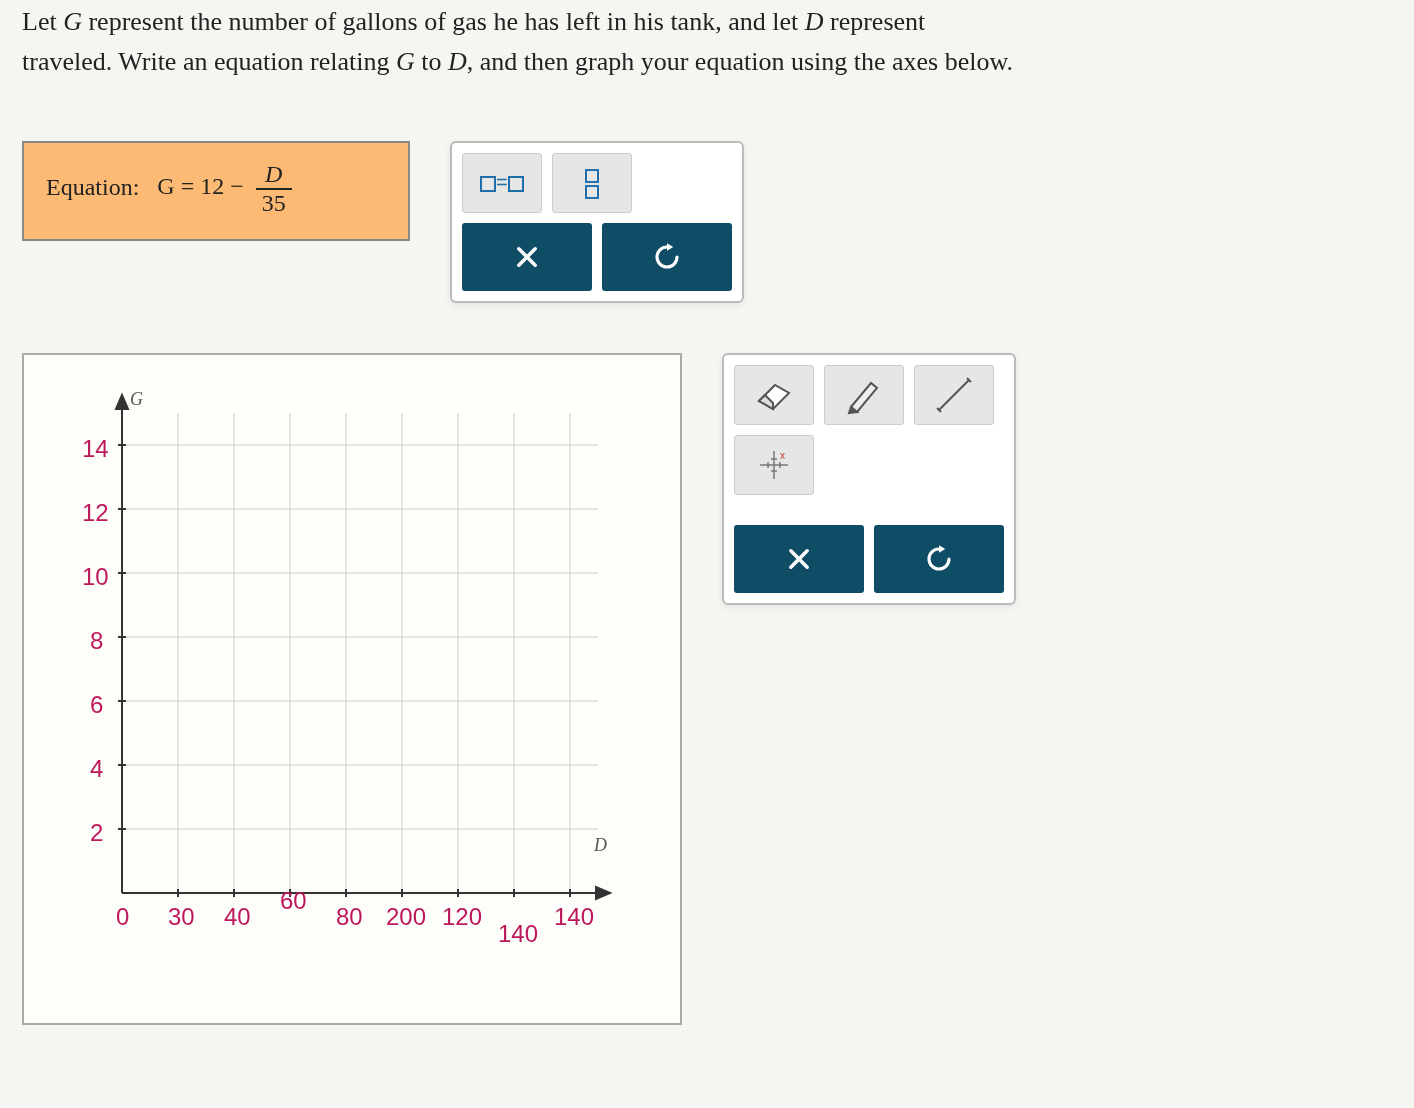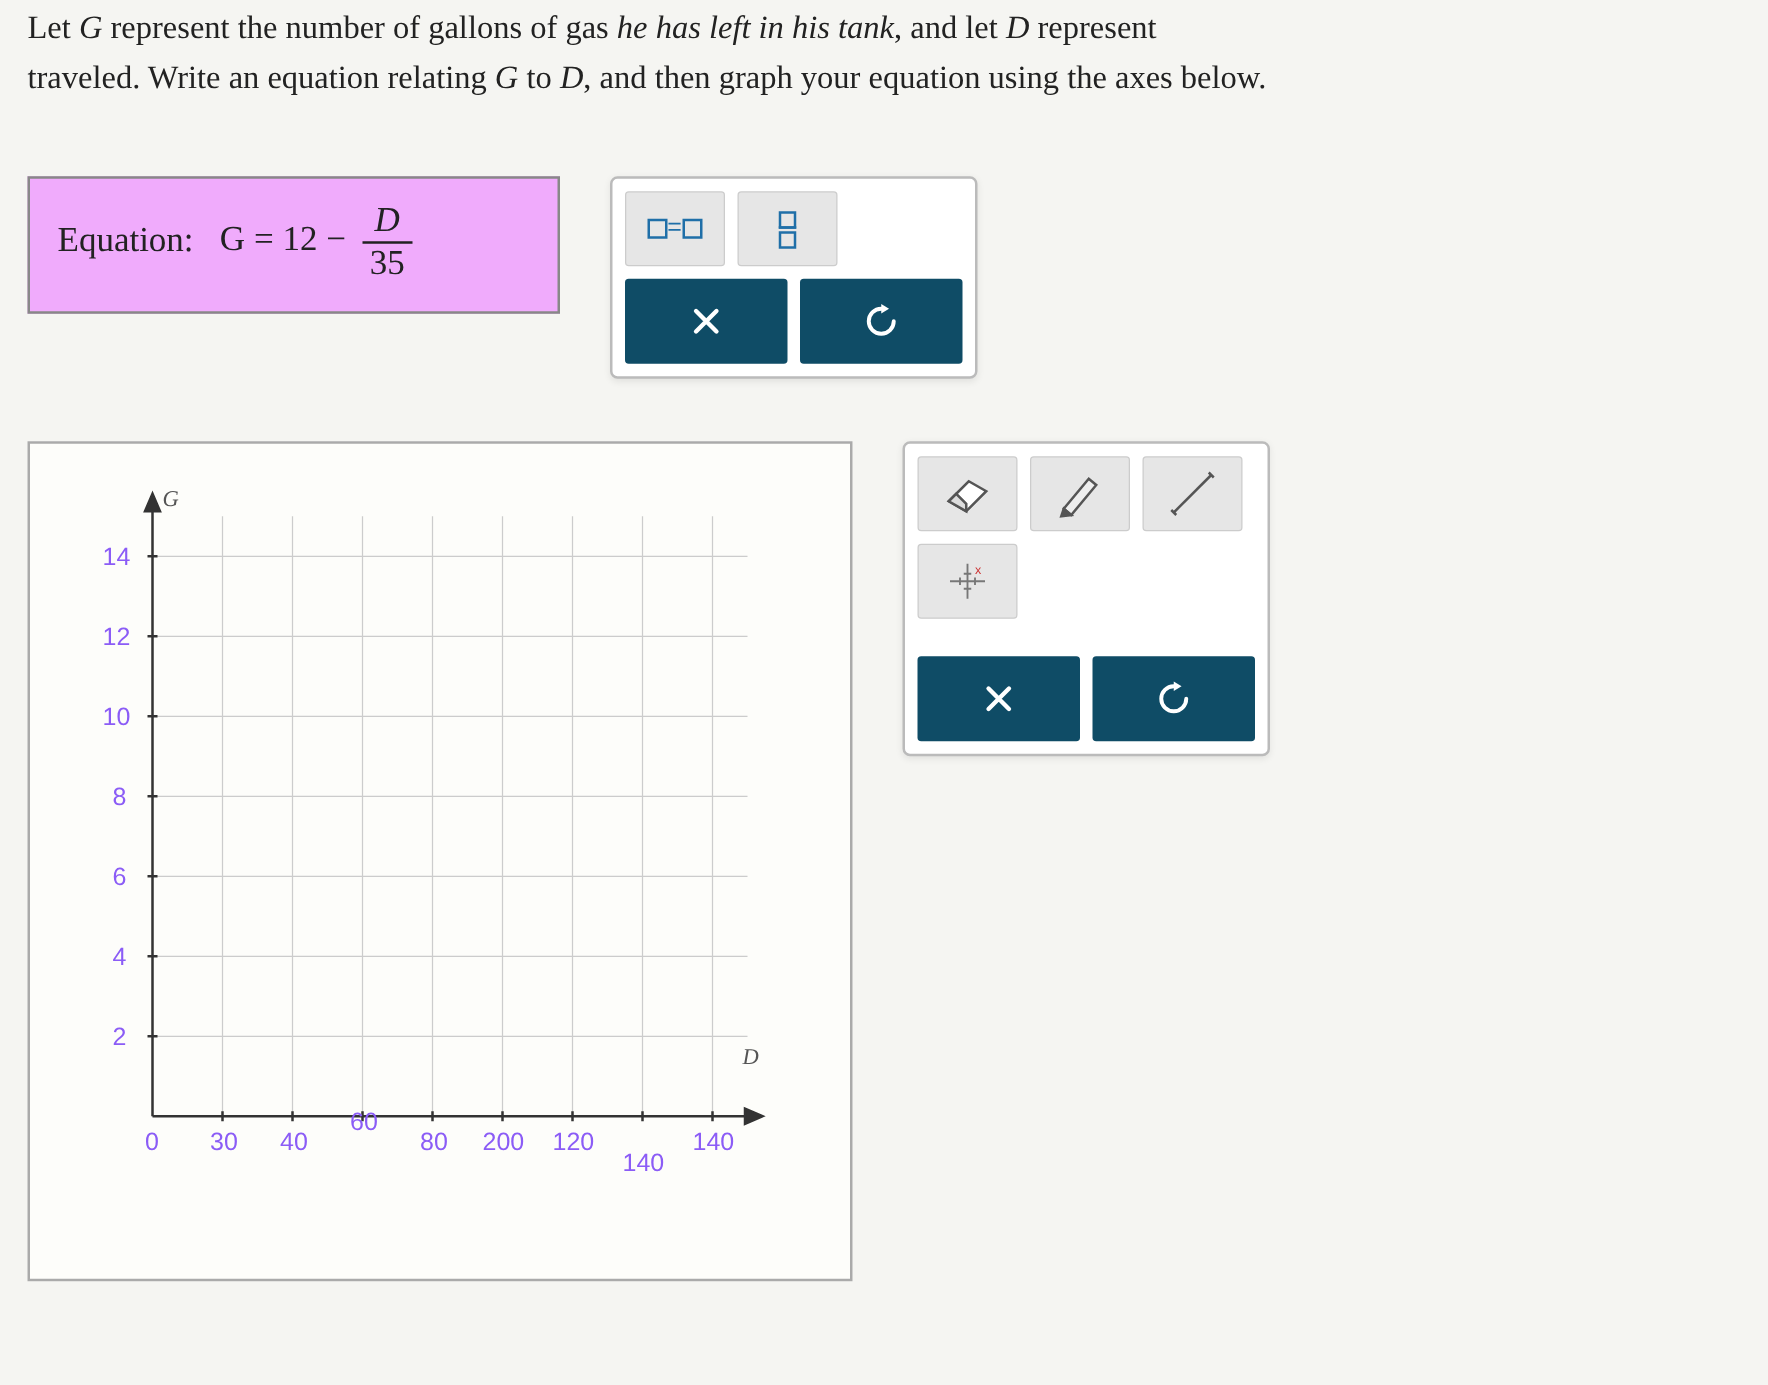--- a/index.html
+++ b/index.html
@@ -1,35 +1,35 @@
 <!DOCTYPE html>
 <html><head>
 <meta charset="utf-8">
 <style>
   html,body{margin:0;padding:0;width:1414px;height:1108px;background:#f5f5f2;font-family:Georgia,'Times New Roman',serif;color:#222;overflow:hidden}
   .page{padding:0 22px 0 22px;box-sizing:border-box}
   .prose{font-size:26px;line-height:1.55;padding-top:2px}
-  .prose .ital{font-style:italic}
+  .prose .ital{}
   .prose .mathvar{font-style:italic;font-family:Georgia,serif}
   .row1{display:flex;gap:40px;align-items:flex-start;margin-top:58px}
-  .eqbox{border:2px solid #888;padding:18px 110px 22px 22px;font-size:28px;background:#f0abfc}
+  .eqbox{border:2px solid #888;padding:18px 110px 22px 22px;font-size:24px;background:#fdba74}
   .eqlbl{font-family:Georgia,serif}
   .fraction{display:inline-block;text-align:center;vertical-align:middle;margin:0 6px}
   .fraction .num{display:block;border-bottom:2px solid #222;padding:0 6px;font-style:italic}
   .fraction .den{display:block;padding:0 6px}
   .toolgroup{background:#fff;border:2px solid #bbb;border-radius:6px;padding:10px;box-shadow:0 2px 6px rgba(0,0,0,.08)}
   .toolrow{display:flex;gap:10px;margin-bottom:10px}
   .toolrow:last-child{margin-bottom:0}
   .tool-tile{width:78px;height:58px;background:#e6e6e6;border:1px solid #ccc;border-radius:3px;display:flex;align-items:center;justify-content:center;font-family:Arial,sans-serif;color:#1f6fa8;cursor:pointer}
   .bigbtn{width:130px;height:68px;background:#0f4c66;border-radius:3px;display:flex;align-items:center;justify-content:center;color:#fff;cursor:pointer}
   .row2{display:flex;gap:40px;align-items:flex-start;margin-top:50px}
   .graphbox{border:2px solid #aaa;padding:18px 18px 30px 18px;background:#fdfdfa;width:620px;height:620px;position:relative}
   .graph{position:absolute;left:18px;top:18px;right:18px;bottom:30px}
   .ylabel{position:absolute;font-size:18px;font-style:italic;color:#555;font-family:Georgia,serif}
-  .tick{position:absolute;font-size:20px;color:#8b5cf6;font-family:Arial,sans-serif}
+  .tick{position:absolute;font-size:24px;color:#be185d;font-family:Arial,sans-serif}
   .tool-tile svg{display:block}
   .smallfrac{display:inline-block;text-align:center;vertical-align:middle;line-height:1}
   .smallfrac .a{display:block;border-bottom:2px solid #1f6fa8;width:14px;height:12px;margin:0 auto}
   .smallfrac .a::before{content:"";display:block;width:10px;height:10px;border:2px solid #1f6fa8;margin:0 auto}
   .smallfrac .b{display:block;width:14px;height:12px;margin-top:2px}
   .smallfrac .b::before{content:"";display:block;width:10px;height:10px;border:2px solid #1f6fa8;margin:0 auto}
   .sqph{display:inline-block;width:12px;height:12px;border:2px solid #1f6fa8;vertical-align:middle}
 </style>
 </head>
 <body>

